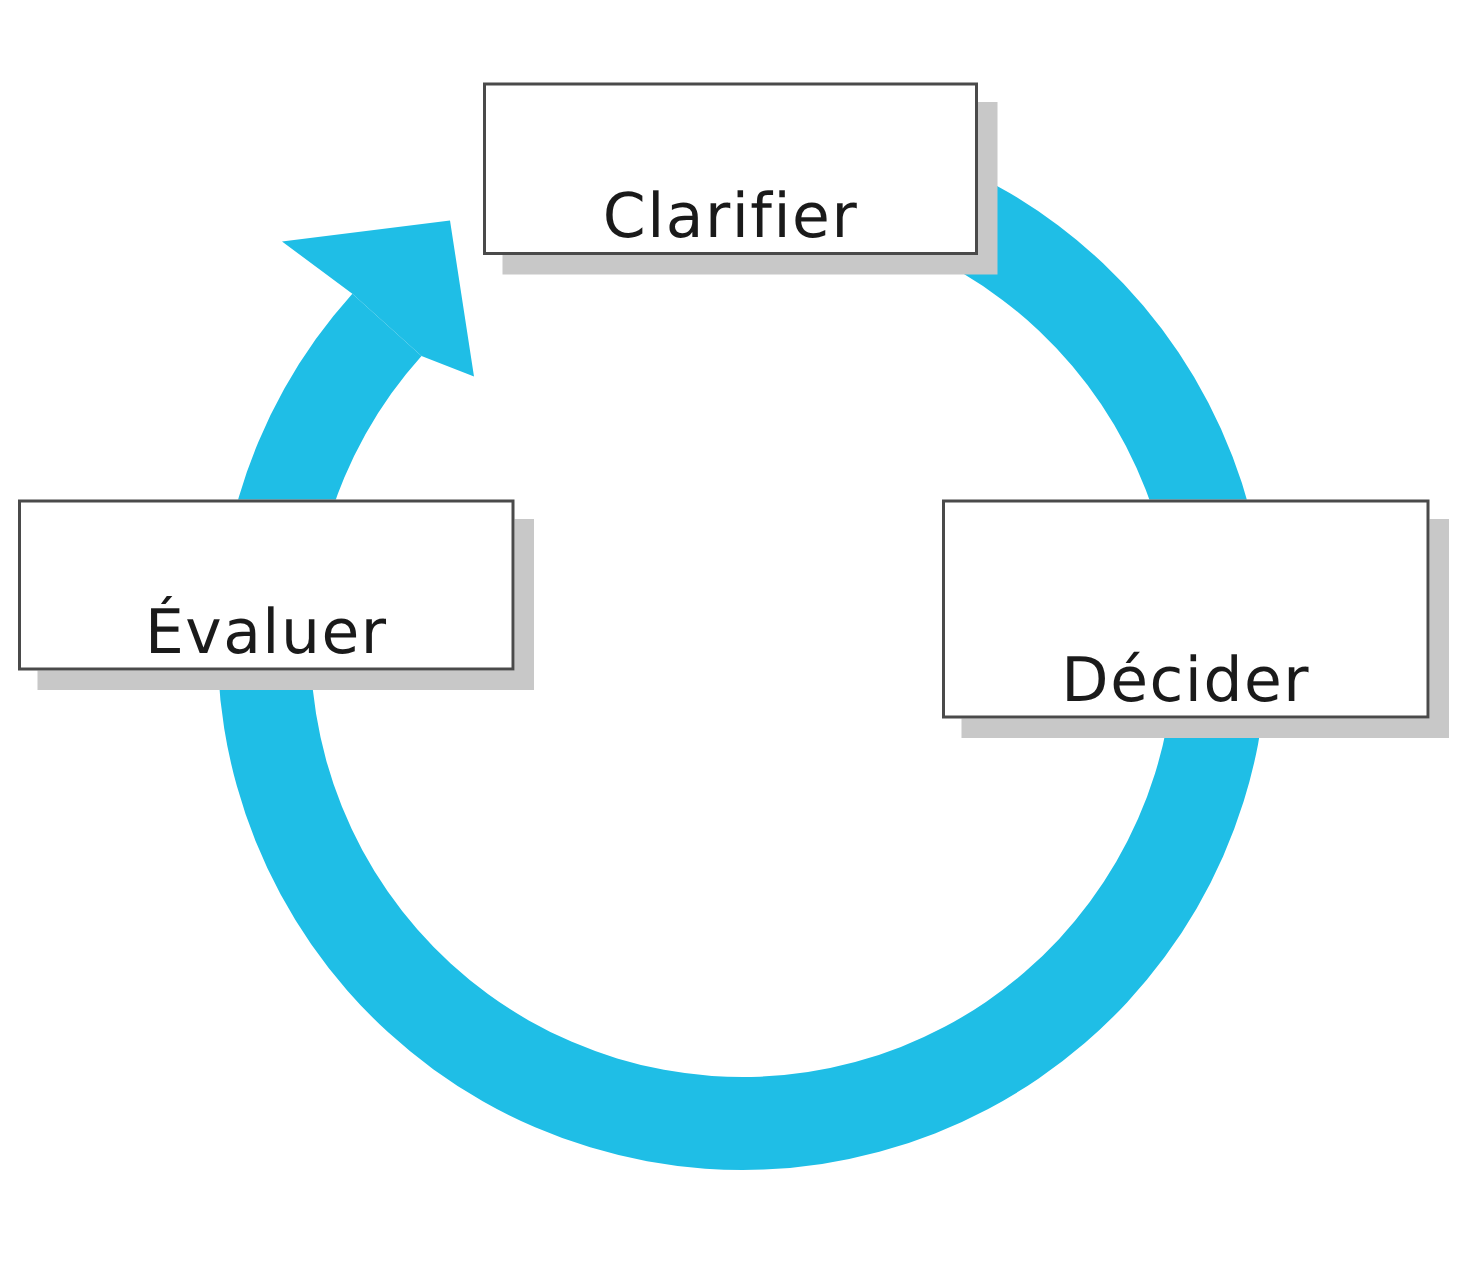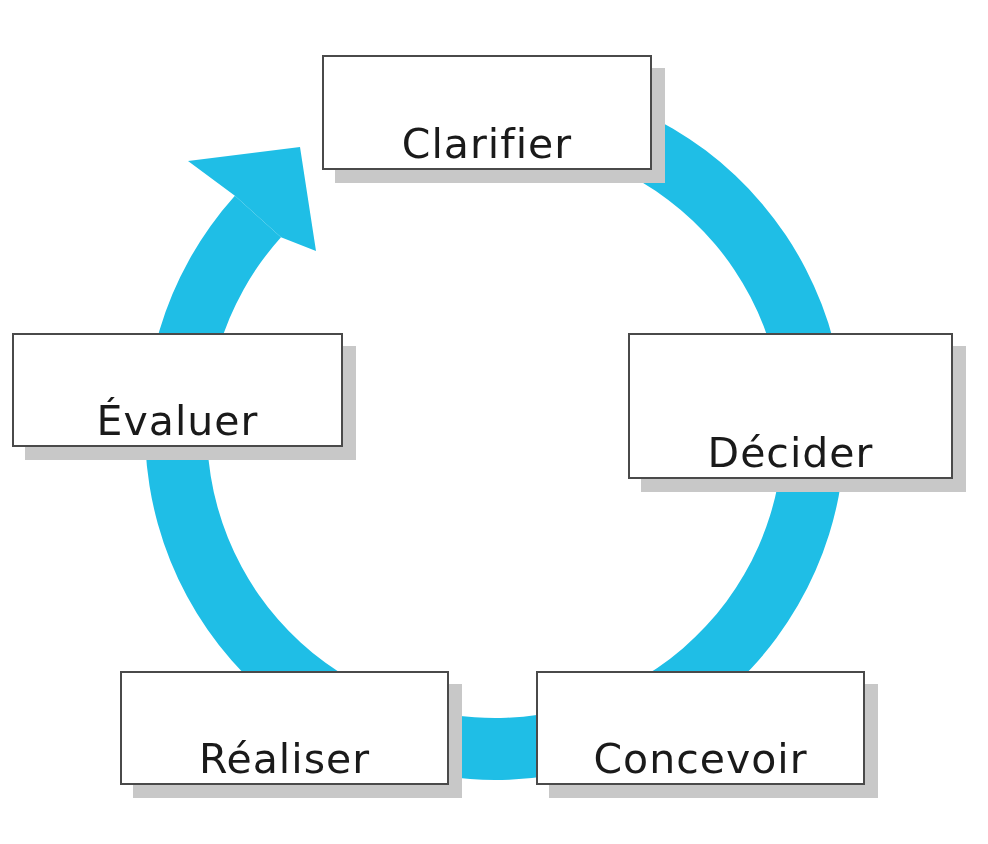--- a/index.html
+++ b/index.html
@@ -71,25 +71,19 @@
   </svg>
 
   <div class="step-box box-clarifier">
     <span class="step-label">Clarifier</span>
   </div>
 
   <div class="step-box box-decider">
     <span class="step-label">Décider</span>
   </div>
 
-  <div class="step-box box-concevoir">
-    <span class="step-label">Concevoir</span>
-  </div>
 
-  <div class="step-box box-realiser">
-    <span class="step-label">Réaliser</span>
-  </div>
 
   <div class="step-box box-evaluer">
     <span class="step-label">Évaluer</span>
   </div>
 
 </div>
 
 </body></html>

